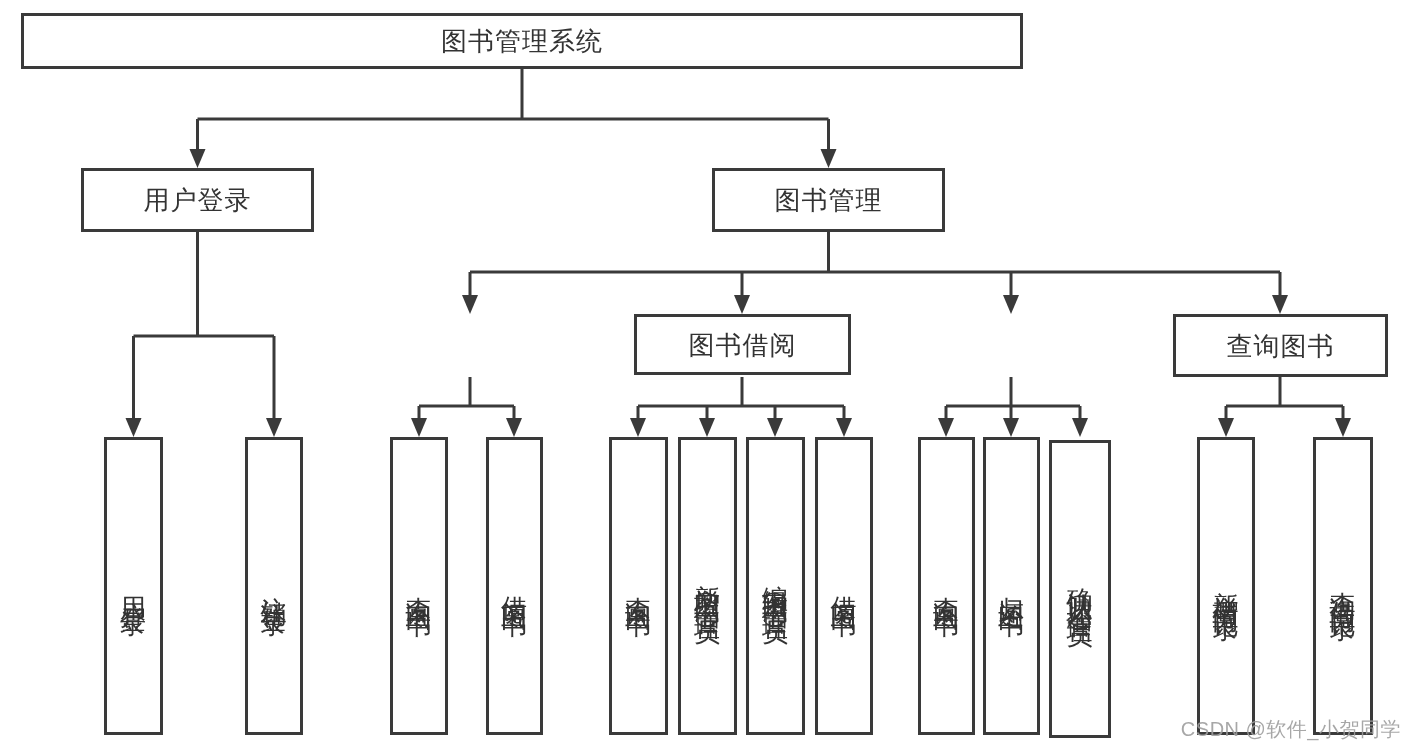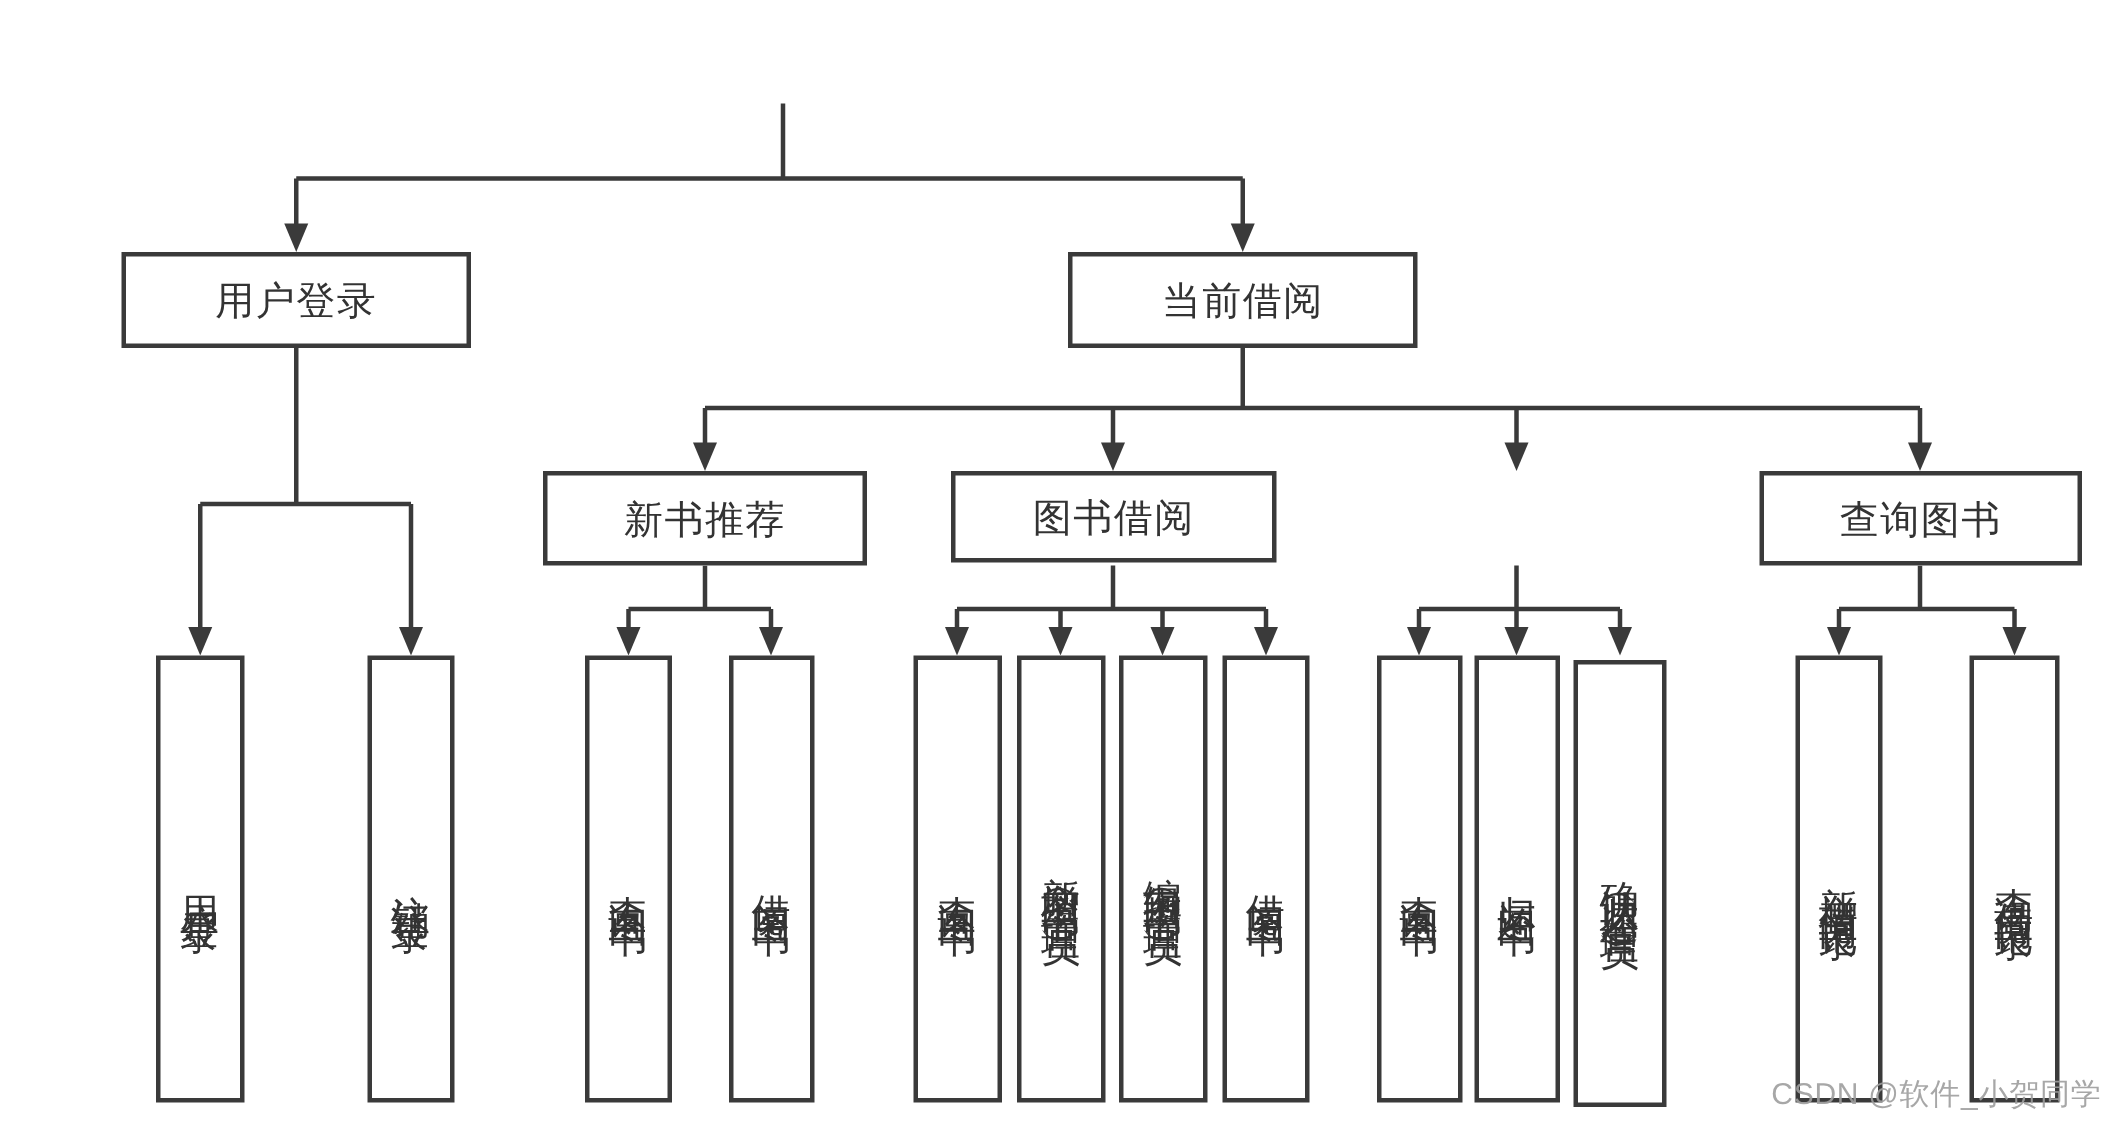--- a/index.html
+++ b/index.html
@@ -89,31 +89,31 @@
       <polygon points="767,418 783,418 775,437"></polygon>
       <polygon points="836,418 852,418 844,437"></polygon>
       <polygon points="938,418 954,418 946,437"></polygon>
       <polygon points="1003,418 1019,418 1011,437"></polygon>
       <polygon points="1072,418 1088,418 1080,437"></polygon>
       <polygon points="1218,418 1234,418 1226,437"></polygon>
       <polygon points="1335,418 1351,418 1343,437"></polygon>
     </g>
   </svg>
 
+  <div class="node h" style="left:21px; top:13px; width:1002px; height:56px">
+    <span>图书管理系统</span>
+  </div>
 
   <div class="node h" style="left:81px; top:168px; width:233px; height:64px">
     <span>用户登录</span>
   </div>
   <div class="node h" style="left:712px; top:168px; width:233px; height:64px">
-    <span>当前借阅</span>
+    <span>图书管理</span>
   </div>
 
-  <div class="node h" style="left:362px; top:314px; width:216px; height:63px">
-    <span>新书推荐</span>
-  </div>
   <div class="node h" style="left:634px; top:314px; width:217px; height:61px">
     <span>图书借阅</span>
   </div>
   <div class="node h" style="left:1173px; top:314px; width:215px; height:63px">
     <span>查询图书</span>
   </div>
 
   <div class="node v" style="left:104px; top:437px; width:59px; height:298px">
     <span>用户登录</span>
   </div>

